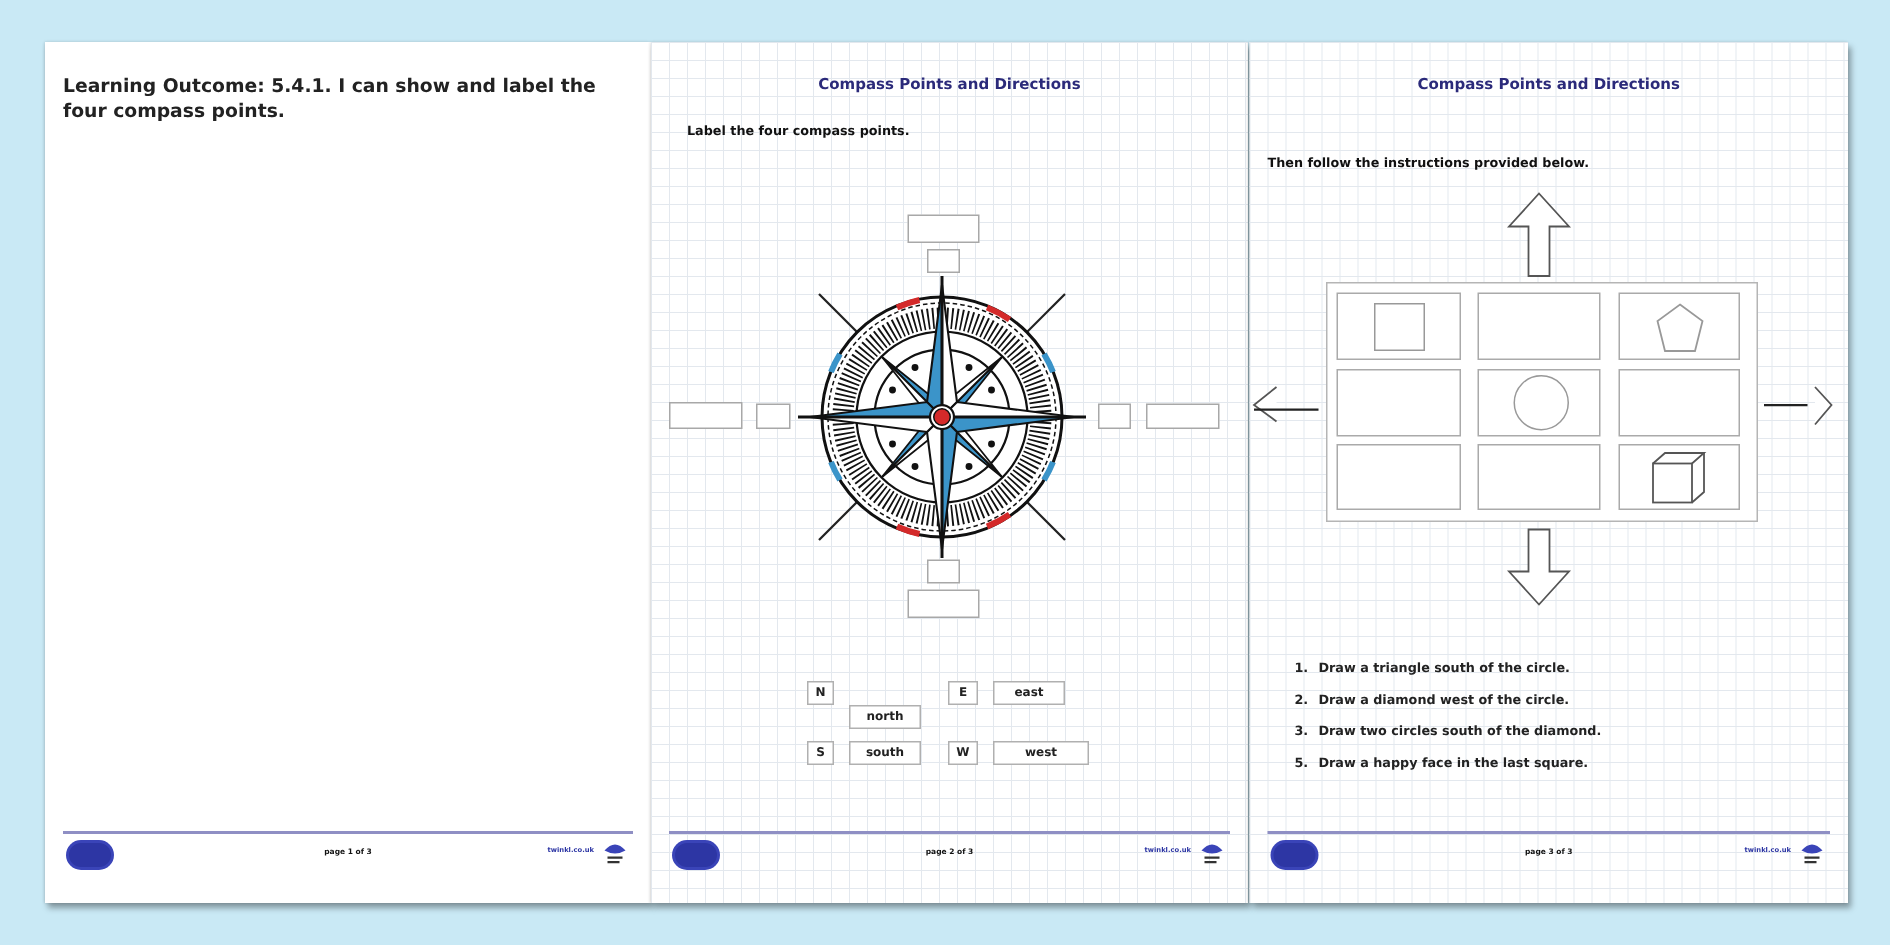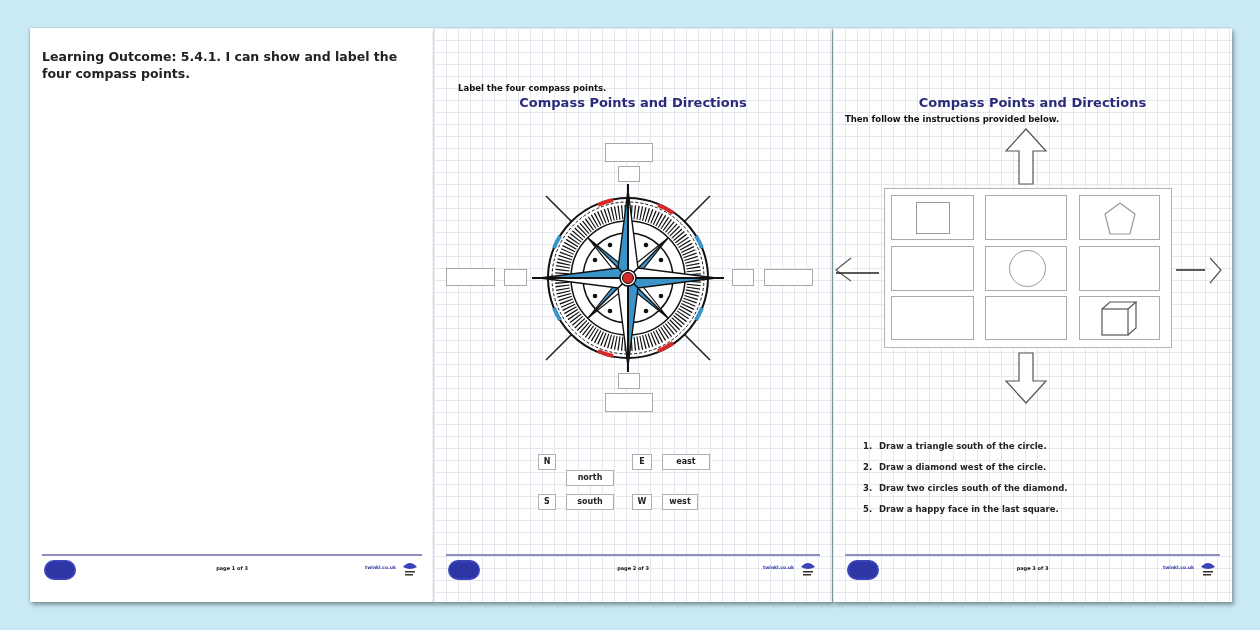--- a/index.html
+++ b/index.html
@@ -19,21 +19,21 @@
   #p1 { left: 30px; width: 404px; }
   #p2 { left: 434px; width: 398px; }
   #p3 { left: 833px; width: 399px; }
   .lo-title {
     position: absolute; top: 20px; left: 0; right: 0; text-align: left;
     font-weight: bold; font-size: 12.5px; line-height: 17px; color: #222;
     padding: 0 12px;
   }
   .page-title {
     position: absolute; top: 23px; left: 0; right: 0; text-align: center;
-    font-weight: bold; font-size: 13px; color: #2b2a7a; margin-top: 44px;
+    font-weight: bold; font-size: 10px; color: #2b2a7a;
   }
   .instr { position: absolute; left: 12px; font-size: 8.5px; font-weight: bold; color: #111; line-height: 11px; }
   .footer { position: absolute; left: 12px; right: 12px; bottom: 18px; height: 30px; }
   .footer-line { position: absolute; top: 0; left: 0; right: 0; height: 2px; background: #8f8fc4; }
   .footer-logo {
     position: absolute; left: 4px; top: 8px; width: 28px; height: 16px;
     background: #2d36a4; border-radius: 8px; box-shadow: 0 0 0 2px #3a44b8;
   }
   .footer-center { position: absolute; left: 0; right: 0; top: 11px; text-align: center; font-size: 5px; font-weight: bold; color: #111; }
   .footer-url { position: absolute; right: 26px; top: 11px; font-size: 4.5px; font-weight: bold; color: #2d36a4; }
@@ -129,38 +129,38 @@
     <circle r="5.5" fill="#d42a2a" stroke="#111" stroke-width="1"></circle>
   </svg>
 
   <div class="wbox" style="left:104px;top:426px;width:18px;">N</div>
   <div class="wbox" style="left:132px;top:442px;width:48px;">north</div>
   <div class="wbox" style="left:198px;top:426px;width:20px;">E</div>
   <div class="wbox" style="left:228px;top:426px;width:48px;">east</div>
   <div class="wbox" style="left:104px;top:466px;width:18px;">S</div>
   <div class="wbox" style="left:132px;top:466px;width:48px;">south</div>
   <div class="wbox" style="left:198px;top:466px;width:20px;">W</div>
-  <div class="wbox" style="left:228px;top:466px;width:36px;">west</div>
+  <div class="wbox" style="left:228px;top:466px;width:64px;">west</div>
 
   <div class="footer">
     <div class="footer-line"></div>
     <div class="footer-logo"></div>
     <div class="footer-center">page 2 of 3</div>
     <div class="footer-url">twinkl.co.uk</div>
     <svg class="footer-badge" viewBox="0 0 20 20">
       <path d="M3 8 Q10 0 17 8 Q10 12 3 8Z" fill="#3a44b8"></path>
         <rect x="5" y="12" width="10" height="1.5" fill="#333"></rect>
         <rect x="5" y="15" width="8" height="1.5" fill="#333"></rect>
     </svg>
   </div>
 </div>
 
 <div class="page grid" id="p3">
   <div class="page-title">Compass Points and Directions</div>
-  <div class="instr" style="top:86px;">Then follow the instructions provided below.</div>
+  <div class="instr" style="top:76px;">Then follow the instructions provided below.</div>
 
   <svg style="position:absolute;left:0;top:95px;" width="399" height="290" viewBox="0 0 399 290">
     <g fill="#fff" stroke="#555" stroke-width="1.2">
       <polygon points="186,61 186,28 173,28 193,6 213,28 200,28 200,61"></polygon>
       <polygon points="186,230 186,258 173,258 193,280 213,258 200,258 200,230"></polygon>
       <polyline points="18,158 3,147 18,135"></polyline>
       <polyline points="377,160 388,147 377,135"></polyline>
     </g>
     <line x1="3" y1="150" x2="46" y2="150" stroke="#222" stroke-width="1.5"></line>
     <line x1="343" y1="147" x2="372" y2="147" stroke="#222" stroke-width="1.5"></line>

